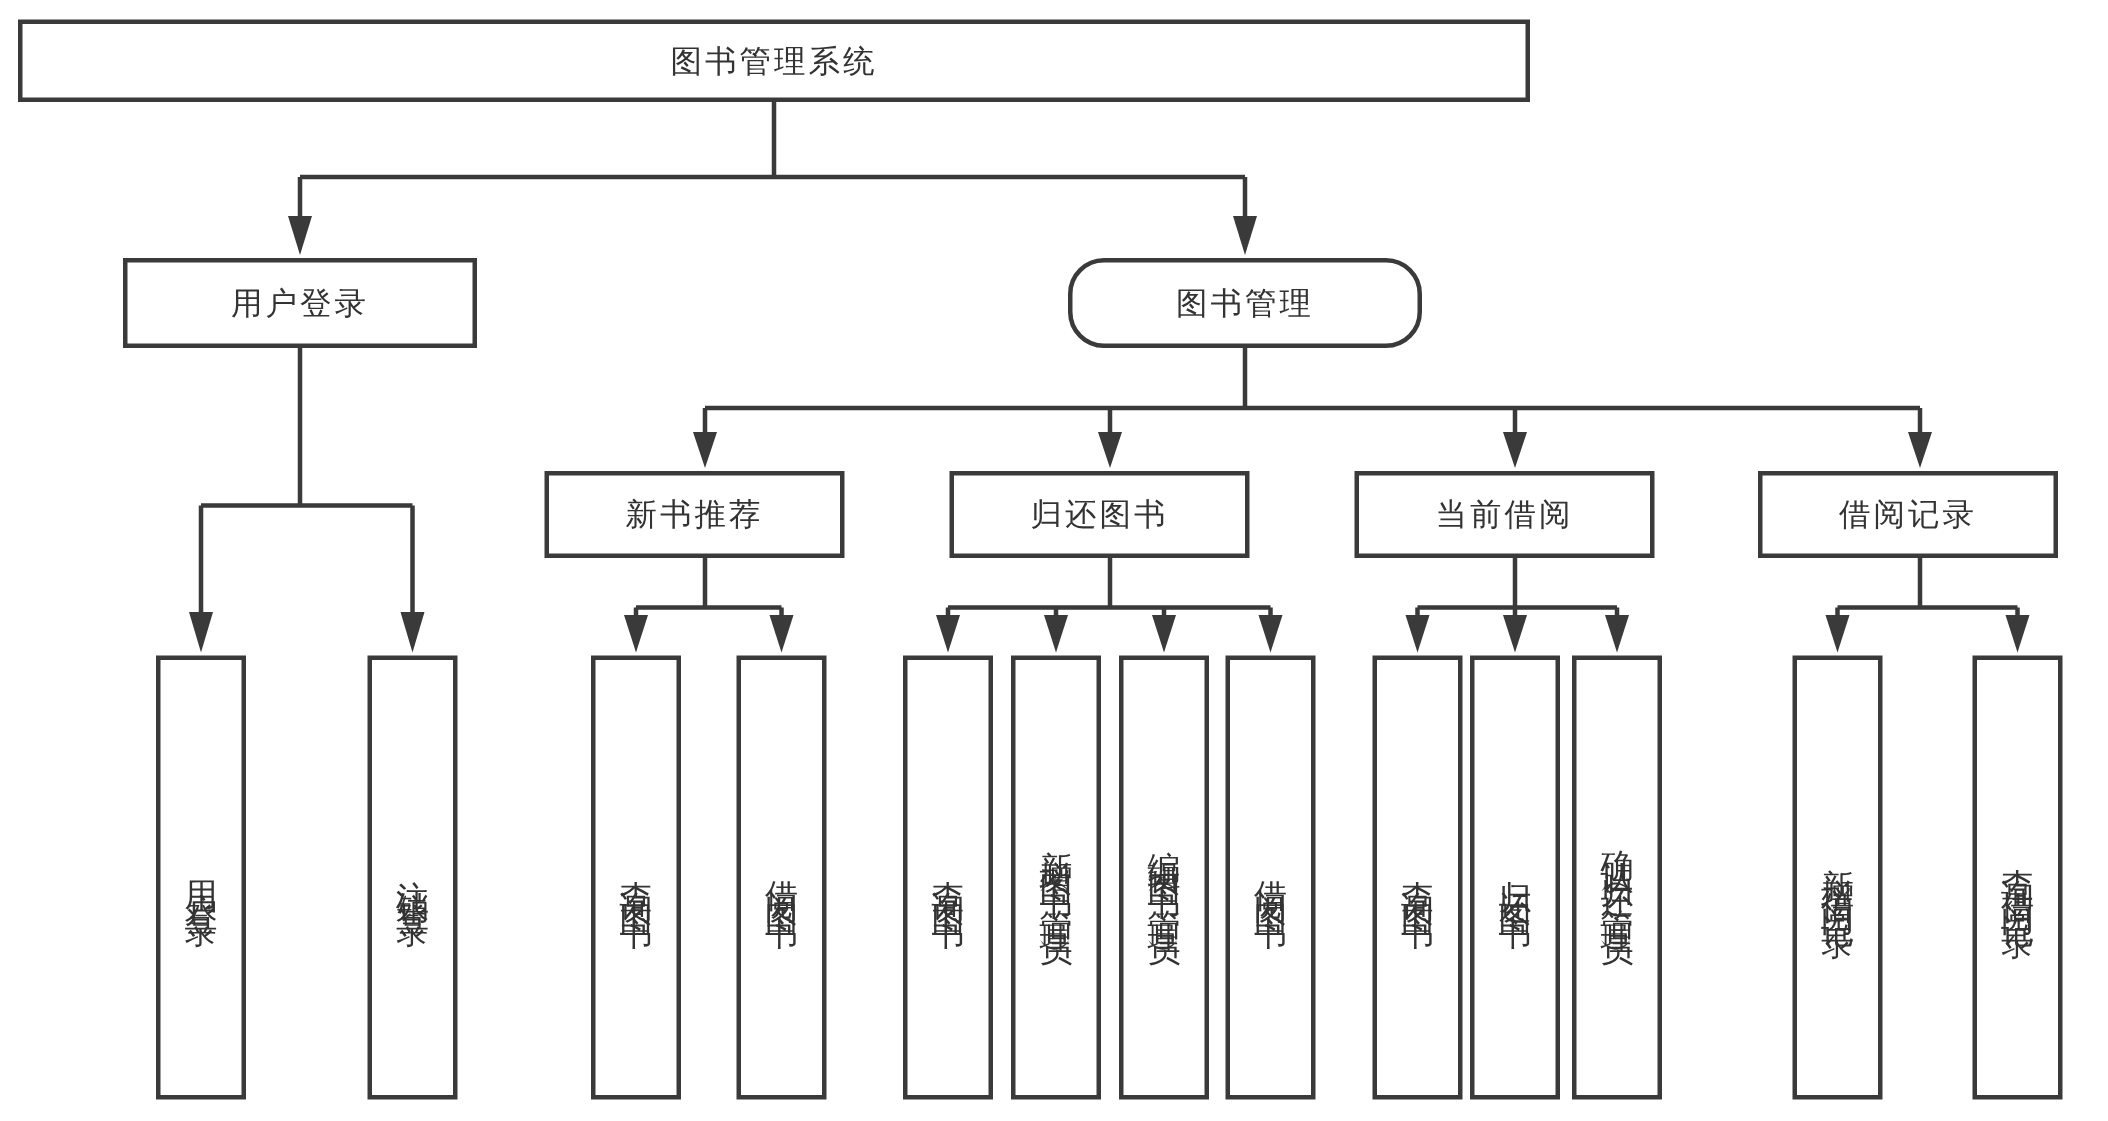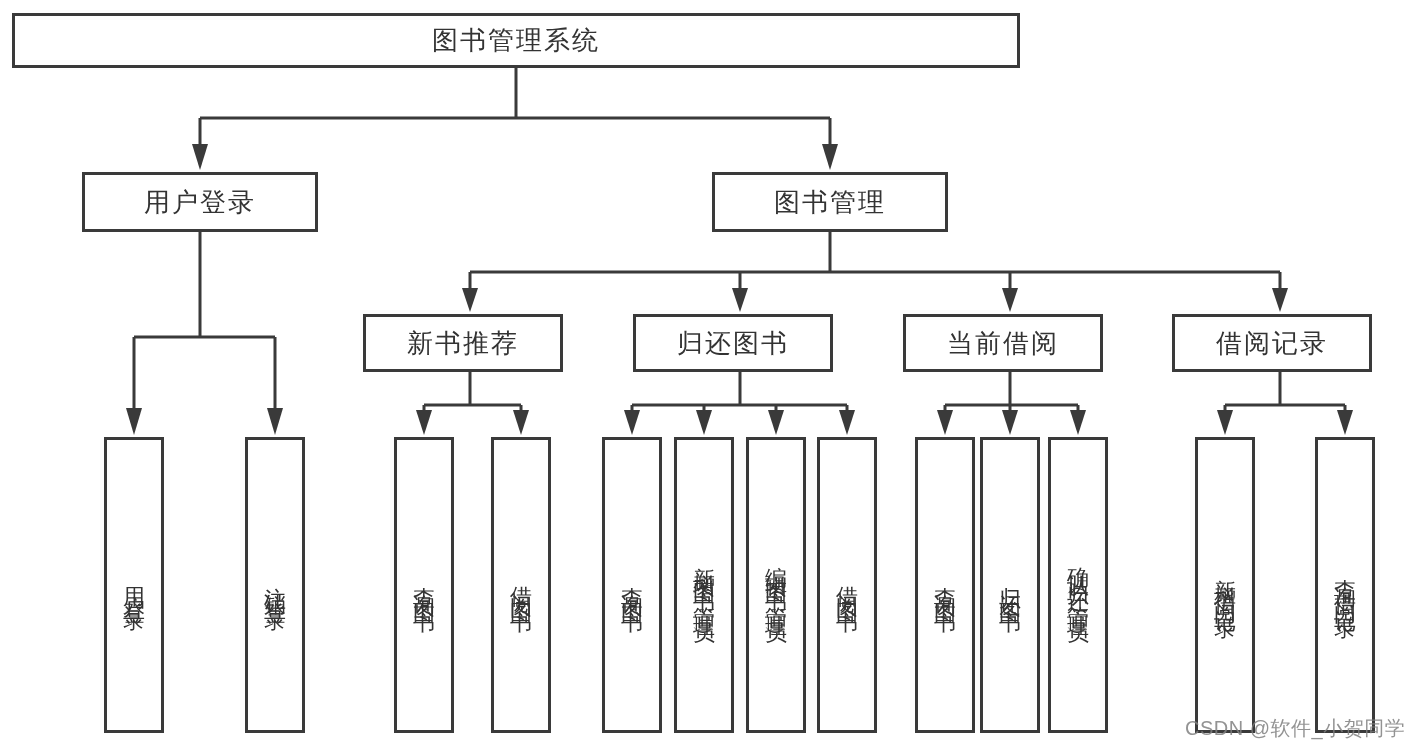--- a/index.html
+++ b/index.html
@@ -26,21 +26,21 @@
     box-sizing: border-box;
     background: #ffffff;
     border: 3px solid #3a3a3a;
     color: #333333;
     display: flex;
     align-items: center;
     justify-content: center;
     text-align: center;
   }
   .node.h {
-    font-size: 26px;
+    font-size: 21px;
     letter-spacing: 2px;
     white-space: nowrap;
   }
   .node.leaf {
     width: 60px;
     top: 437px;
     height: 296px;
     font-size: 22px;
   }
   .vtext {
@@ -119,21 +119,21 @@
     </g>
   </svg>
 
   <div class="node h root-box">
     <span>图书管理系统</span>
   </div>
 
   <div class="node h lvl2" style="left:82px;">
     <span>用户登录</span>
   </div>
-  <div class="node h lvl2" style="left:712px;">
+  <div class="node h lvl2" style="left:712px;border-radius:24px;">
     <span>图书管理</span>
   </div>
 
   <div class="node h lvl3" style="left:363px;">
     <span>新书推荐</span>
   </div>
   <div class="node h lvl3" style="left:633px;">
     <span>归还图书</span>
   </div>
   <div class="node h lvl3" style="left:903px;text-align:center;">
@@ -180,15 +180,14 @@
     <span class="vtext">确认归还（管理员）</span>
   </div>
 
   <div class="node leaf" style="left:1195px;">
     <span class="vtext">新增借阅记录</span>
   </div>
   <div class="node leaf" style="left:1315px;">
     <span class="vtext">查询借阅记录</span>
   </div>
 
-  <div class="watermark">CSDN @软件_小贺同学</div>
 
 </div>
 
 </body></html>

